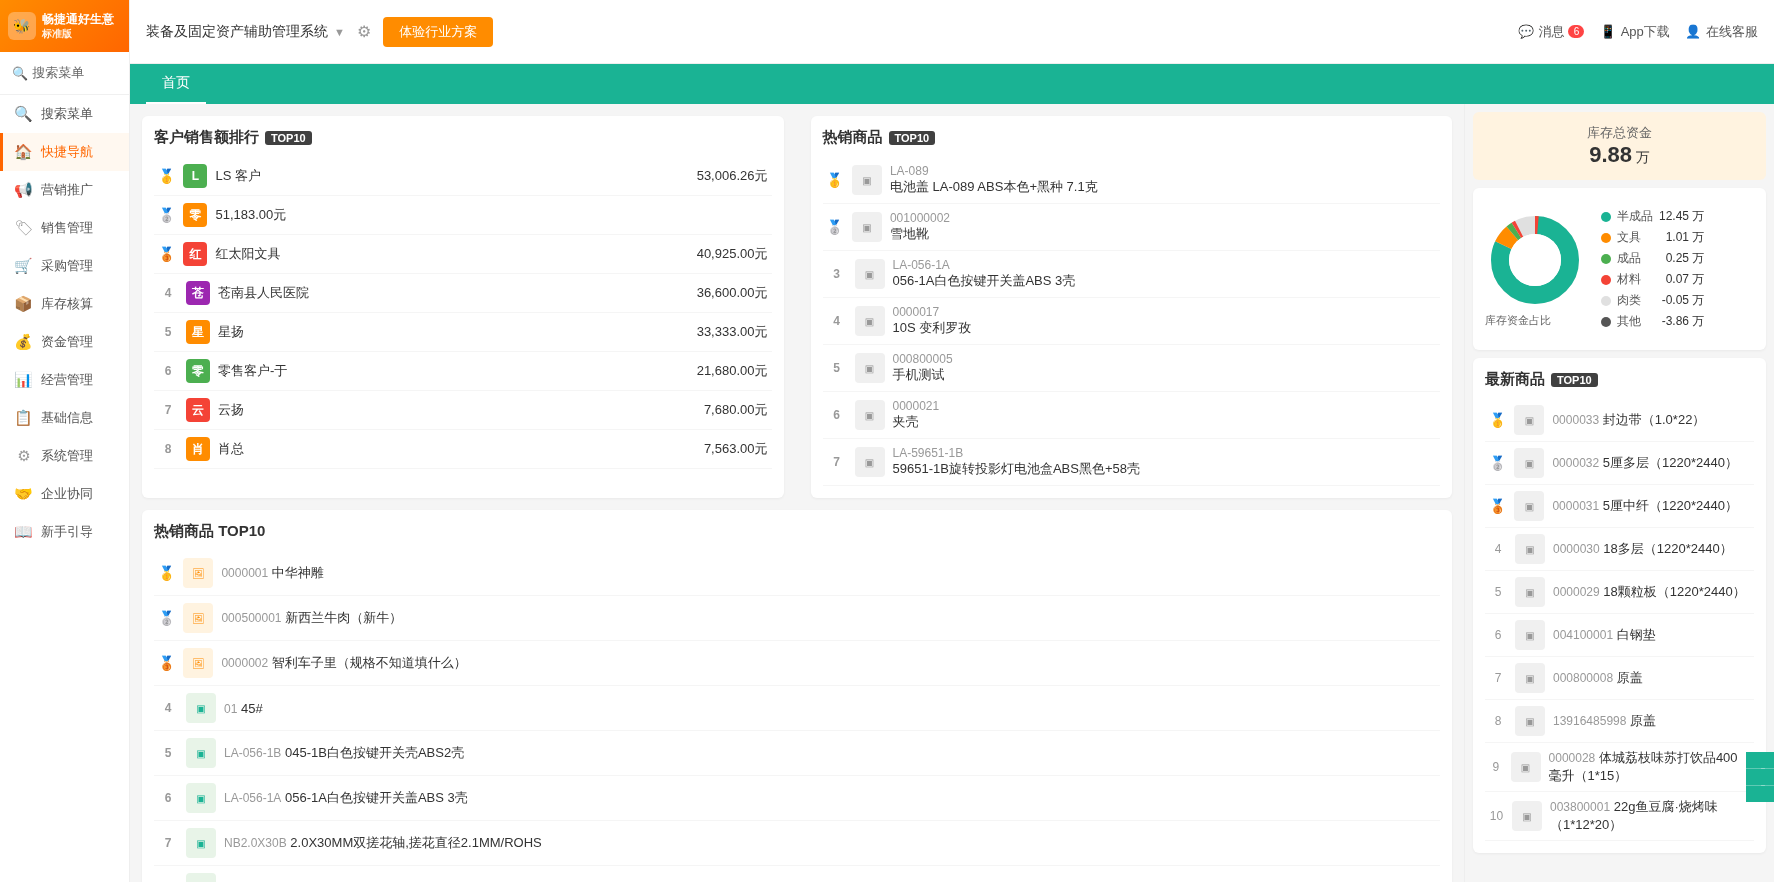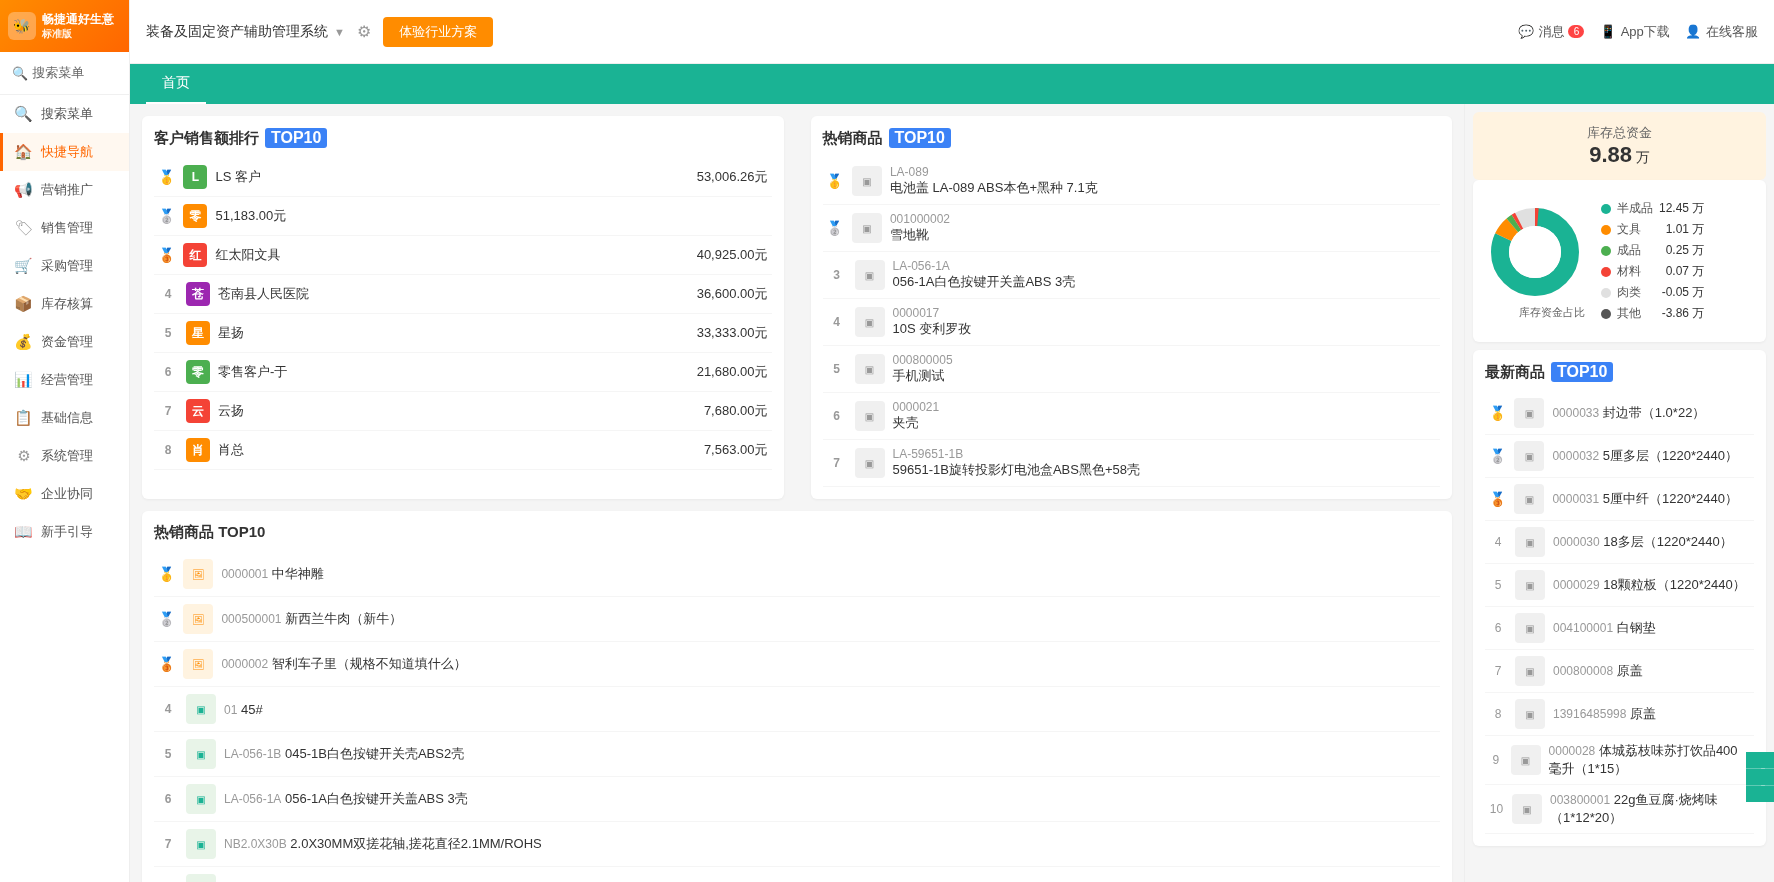--- a/index.html
+++ b/index.html
@@ -147,23 +147,23 @@
     }
 
     .section-title {
       font-size: 15px;
       font-weight: bold;
       color: #333;
       margin-bottom: 10px;
       display: flex; align-items: center; gap: 6px;
     }
     .section-title .top-badge {
-      background: #3b82f6;
+      background: #404040;
       color: #fff;
-      font-size: 16px;
+      font-size: 11px;
       padding: 1px 6px;
       border-radius: 3px;
     }
     .rank-item {
       display: flex; align-items: center;
       padding: 7px 4px;
       border-bottom: 1px solid #f5f5f5;
       gap: 8px;
     }
     .rank-num {
@@ -196,20 +196,21 @@
     .product-img-placeholder.orange { background: #fff3e0; color: #ff8c00; }
     .product-img-placeholder.gray { background: #f0f0f0; color: #999; }
     .product-code { font-size: 12px; color: #999; }
     .product-name { font-size: 13px; color: #333; }
 
     
     .inventory-total {
       background: #fff3e0;
       border-radius: 6px;
       padding: 12px;
+      margin-bottom: 8px;
       text-align: center;
     }
     .inventory-total .label { font-size: 13px; color: #666; }
     .inventory-total .amount { font-size: 22px; font-weight: bold; color: #333; }
     .inventory-total .unit { font-size: 14px; color: #333; }
 
     
     .donut-container {
       display: flex; align-items: center; gap: 16px;
       padding: 8px 0;
@@ -579,21 +580,21 @@
 
               <circle cx="50" cy="50" r="35" fill="none" stroke="#1ab394" stroke-width="18" stroke-dasharray="180 220" stroke-dashoffset="0" transform="rotate(-90 50 50)"></circle>
 
               <circle cx="50" cy="50" r="35" fill="none" stroke="#ff8c00" stroke-width="18" stroke-dasharray="15 205" stroke-dashoffset="-180" transform="rotate(-90 50 50)"></circle>
 
               <circle cx="50" cy="50" r="35" fill="none" stroke="#4caf50" stroke-width="18" stroke-dasharray="5 195" stroke-dashoffset="-195" transform="rotate(-90 50 50)"></circle>
 
               <circle cx="50" cy="50" r="35" fill="none" stroke="#f44336" stroke-width="18" stroke-dasharray="3 197" stroke-dashoffset="-200" transform="rotate(-90 50 50)"></circle>
               <circle cx="50" cy="50" r="26" fill="#fff"></circle>
             </svg>
-            <div style="font-size:11px;color:#666;text-align:right;">库存资金占比</div>
+            <div style="font-size:11px;color:#666;text-align:left;">库存资金占比</div>
           </div>
           <div class="legend" id="inventory-legend">
               <div class="legend-item">
     <span class="legend-dot" style="background:#1ab394"></span>
     <span>半成品</span>
     <span class="legend-val">12.45 万</span>
   </div>
               <div class="legend-item">
     <span class="legend-dot" style="background:#ff8c00"></span>
     <span>文具</span>

